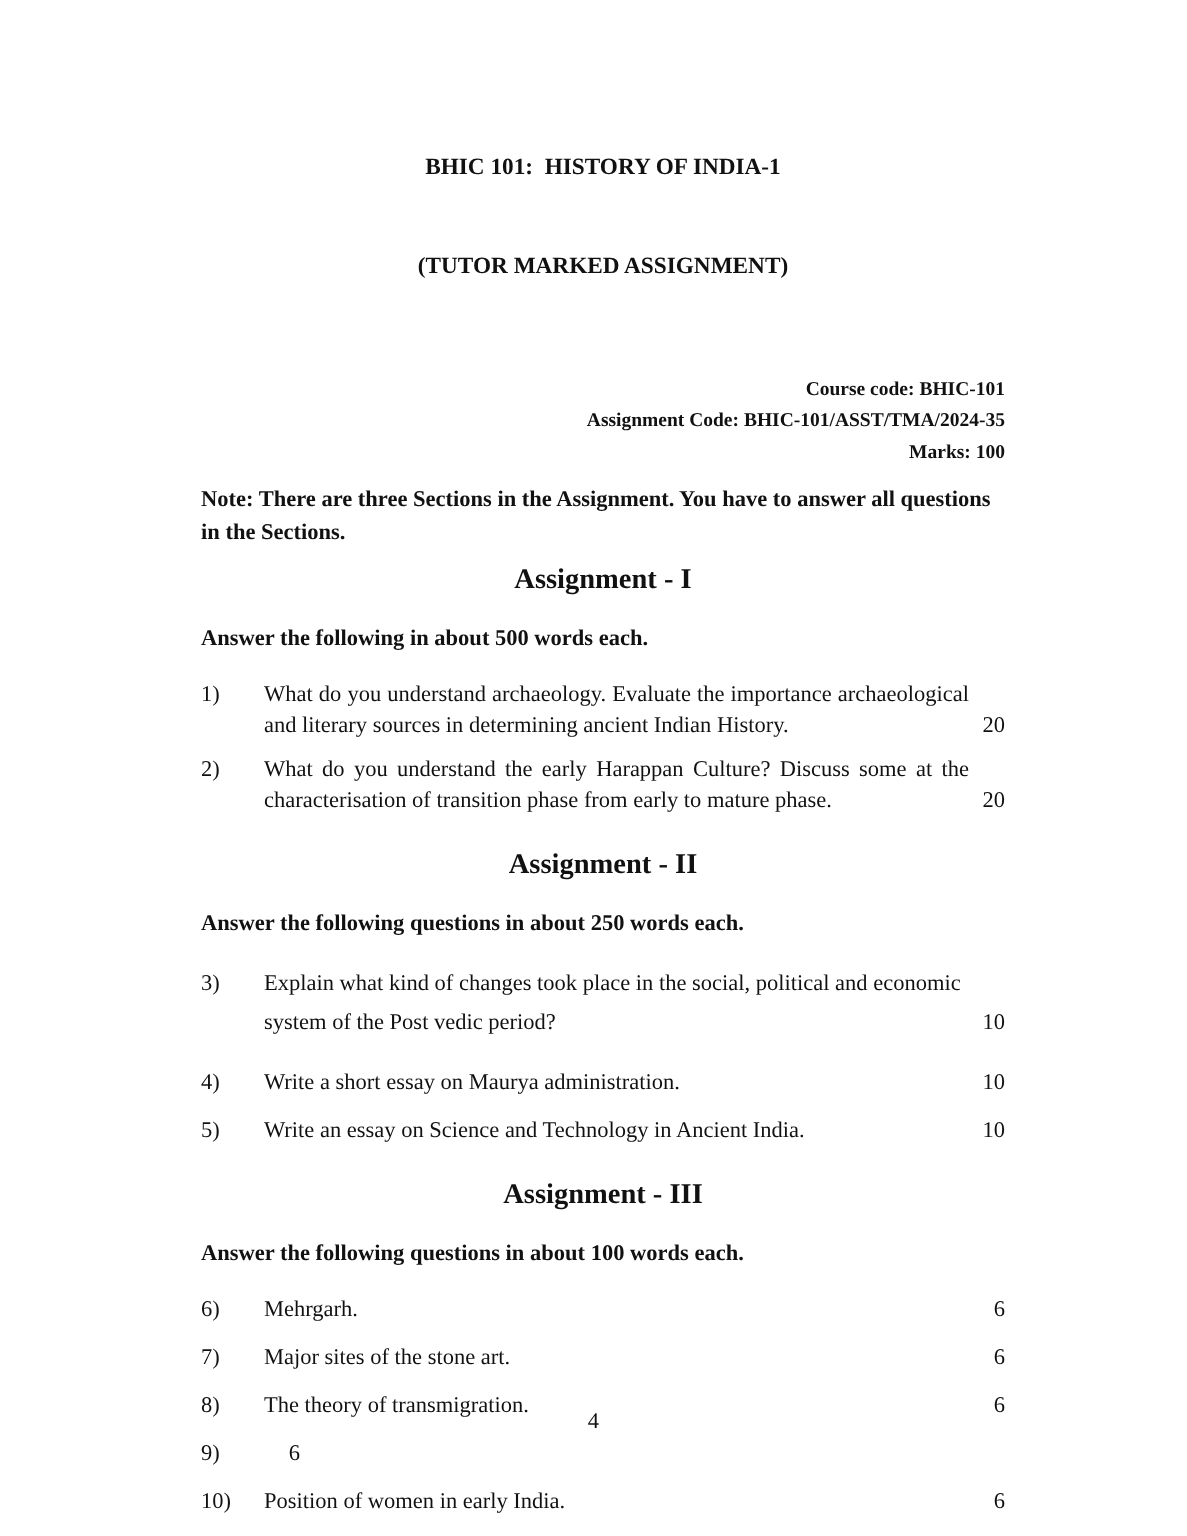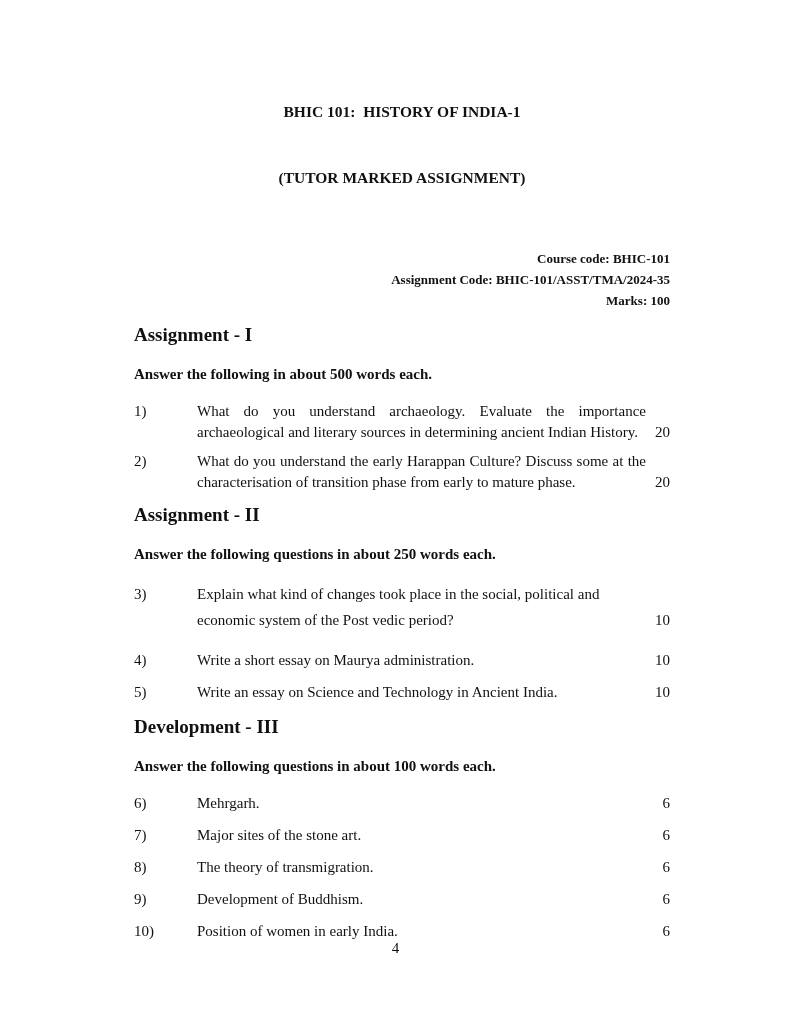--- a/index.html
+++ b/index.html
@@ -29,21 +29,21 @@
     font-size: 13px;
     line-height: 21px;
     margin-bottom: 11px;
   }
   .note {
     font-weight: bold;
     line-height: 22px;
     margin-bottom: 0;
   }
   .section-heading {
-    text-align: left;
+    text-align: center;
     font-weight: bold;
     font-size: 19px;
     line-height: 26px;
     margin-top: 8px;
     margin-bottom: 15px;
   }
   .instruction {
     font-weight: bold;
     line-height: 22px;
     margin-bottom: 16px;
@@ -52,31 +52,31 @@
     display: flex;
     line-height: 21px;
     margin-bottom: 8px;
   }
   .question.wide { line-height: 26px; }
   .question.single { margin-bottom: 11px; }
   .qnum {
     width: 42px;
     flex-shrink: 0;
   }
-  .qtext { flex: 1; margin-left: 21px; }
+  .qtext { flex: 1; }
   .qtext.justify { text-align: justify; }
   .qmarks {
     width: 24px;
     flex-shrink: 0;
     text-align: right;
     align-self: flex-end;
   }
   .q3-gap { margin-bottom: 17px; }
   .q4-gap { margin-bottom: 10px; }
-  .sec2-gap { margin-top: 9px; }
+  .sec2-gap { margin-top: 19px; }
   .page-number {
     position: absolute;
     left: 0;
     right: 0;
     top: 940px;
     text-align: center;
     font-size: 15px;
   }
 </style>
 </head>
@@ -88,20 +88,21 @@
     <div>BHIC 101:  HISTORY OF INDIA-1</div>
     <div>(TUTOR MARKED ASSIGNMENT)</div>
   </div>
 
   <div class="code-block">
     <div>Course code: BHIC-101</div>
     <div>Assignment Code: BHIC-101/ASST/TMA/2024-35</div>
     <div>Marks: 100</div>
   </div>
 
+  <p class="note">Note: There are three Sections in the Assignment. You have to answer all questions in the Sections.</p>
 
   <h2 class="section-heading">Assignment - I</h2>
   <p class="instruction">Answer the following in about 500 words each.</p>
 
   <div class="question">
     <span class="qnum">1)</span>
     <span class="qtext justify">What do you understand archaeology.  Evaluate the importance archaeological and literary sources in determining ancient Indian History.</span>
     <span class="qmarks">20</span>
   </div>
 
@@ -125,21 +126,21 @@
     <span class="qtext">Write a short essay on Maurya administration.</span>
     <span class="qmarks">10</span>
   </div>
 
   <div class="question single">
     <span class="qnum">5)</span>
     <span class="qtext">Write an essay on Science and Technology in Ancient India.</span>
     <span class="qmarks">10</span>
   </div>
 
-  <h2 class="section-heading sec2-gap">Development - III</h2>
+  <h2 class="section-heading sec2-gap">Assignment - III</h2>
   <p class="instruction">Answer the following questions in about 100 words each.</p>
 
   <div class="question single">
     <span class="qnum">6)</span>
     <span class="qtext">Mehrgarh.</span>
     <span class="qmarks">6</span>
   </div>
 
   <div class="question single">
     <span class="qnum">7)</span>
@@ -148,21 +149,20 @@
   </div>
 
   <div class="question single">
     <span class="qnum">8)</span>
     <span class="qtext">The theory of transmigration.</span>
     <span class="qmarks">6</span>
   </div>
 
   <div class="question single">
     <span class="qnum">9)</span>
-    <span class="qtext">Development of Buddhism.</span>
     <span class="qmarks">6</span>
   </div>
 
   <div class="question single">
     <span class="qnum">10)</span>
     <span class="qtext">Position of women in early India.</span>
     <span class="qmarks">6</span>
   </div>
 
   <div class="page-number">4</div>

